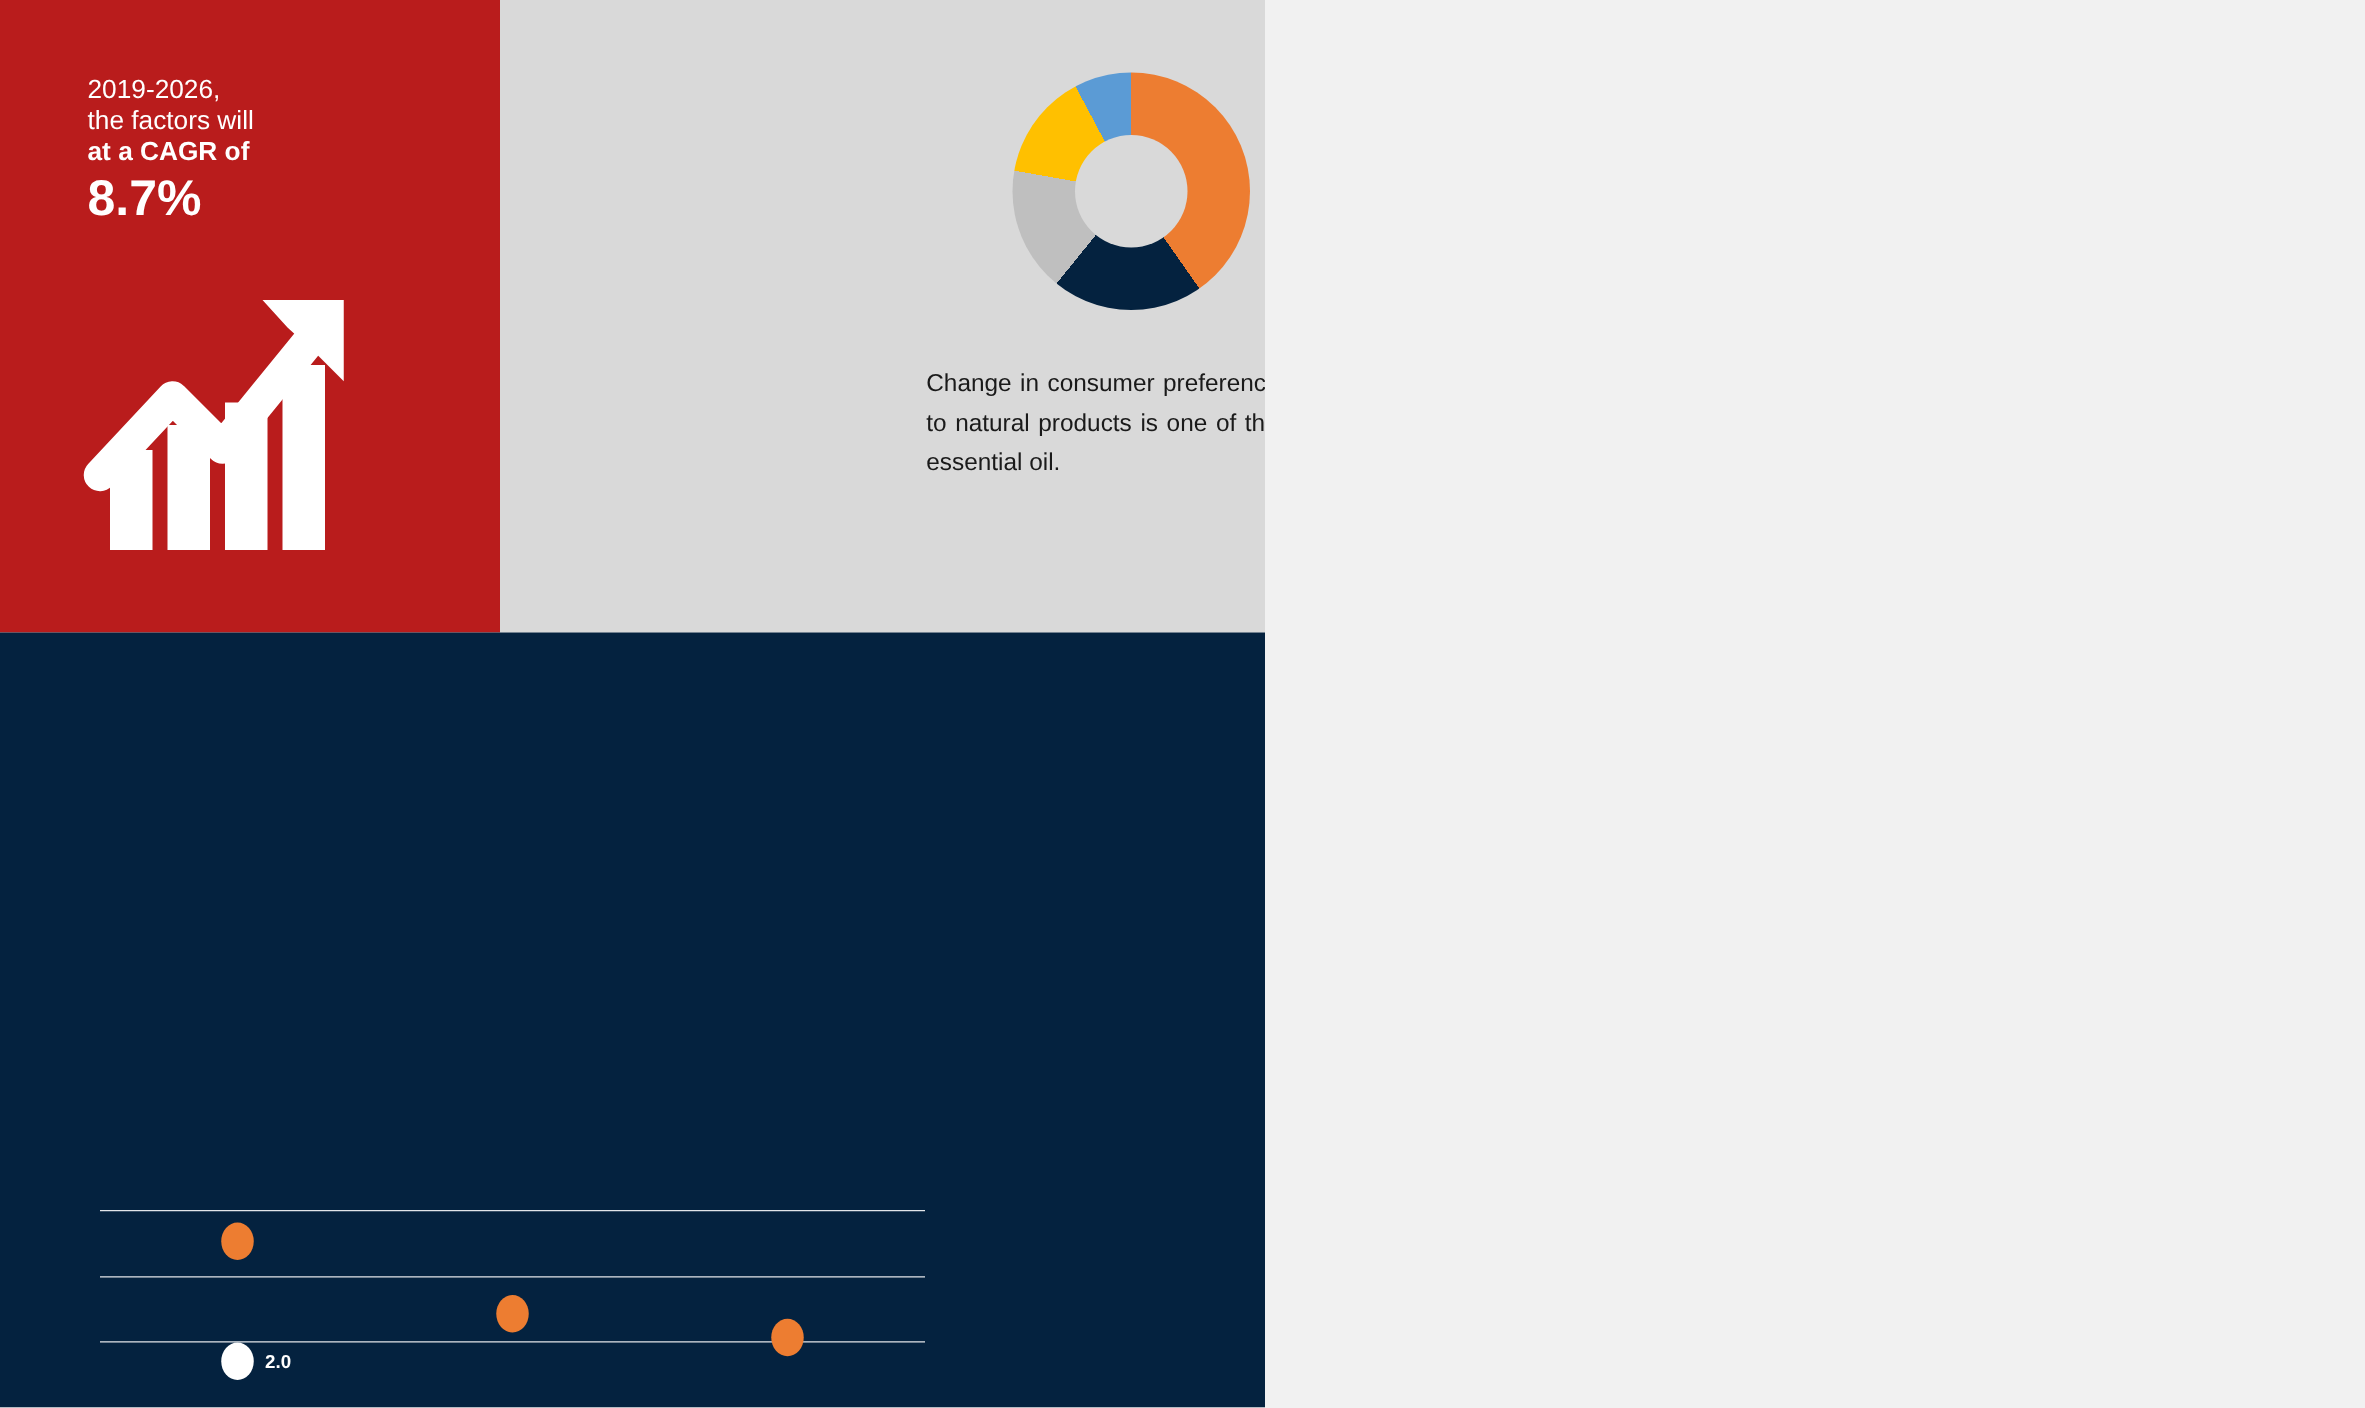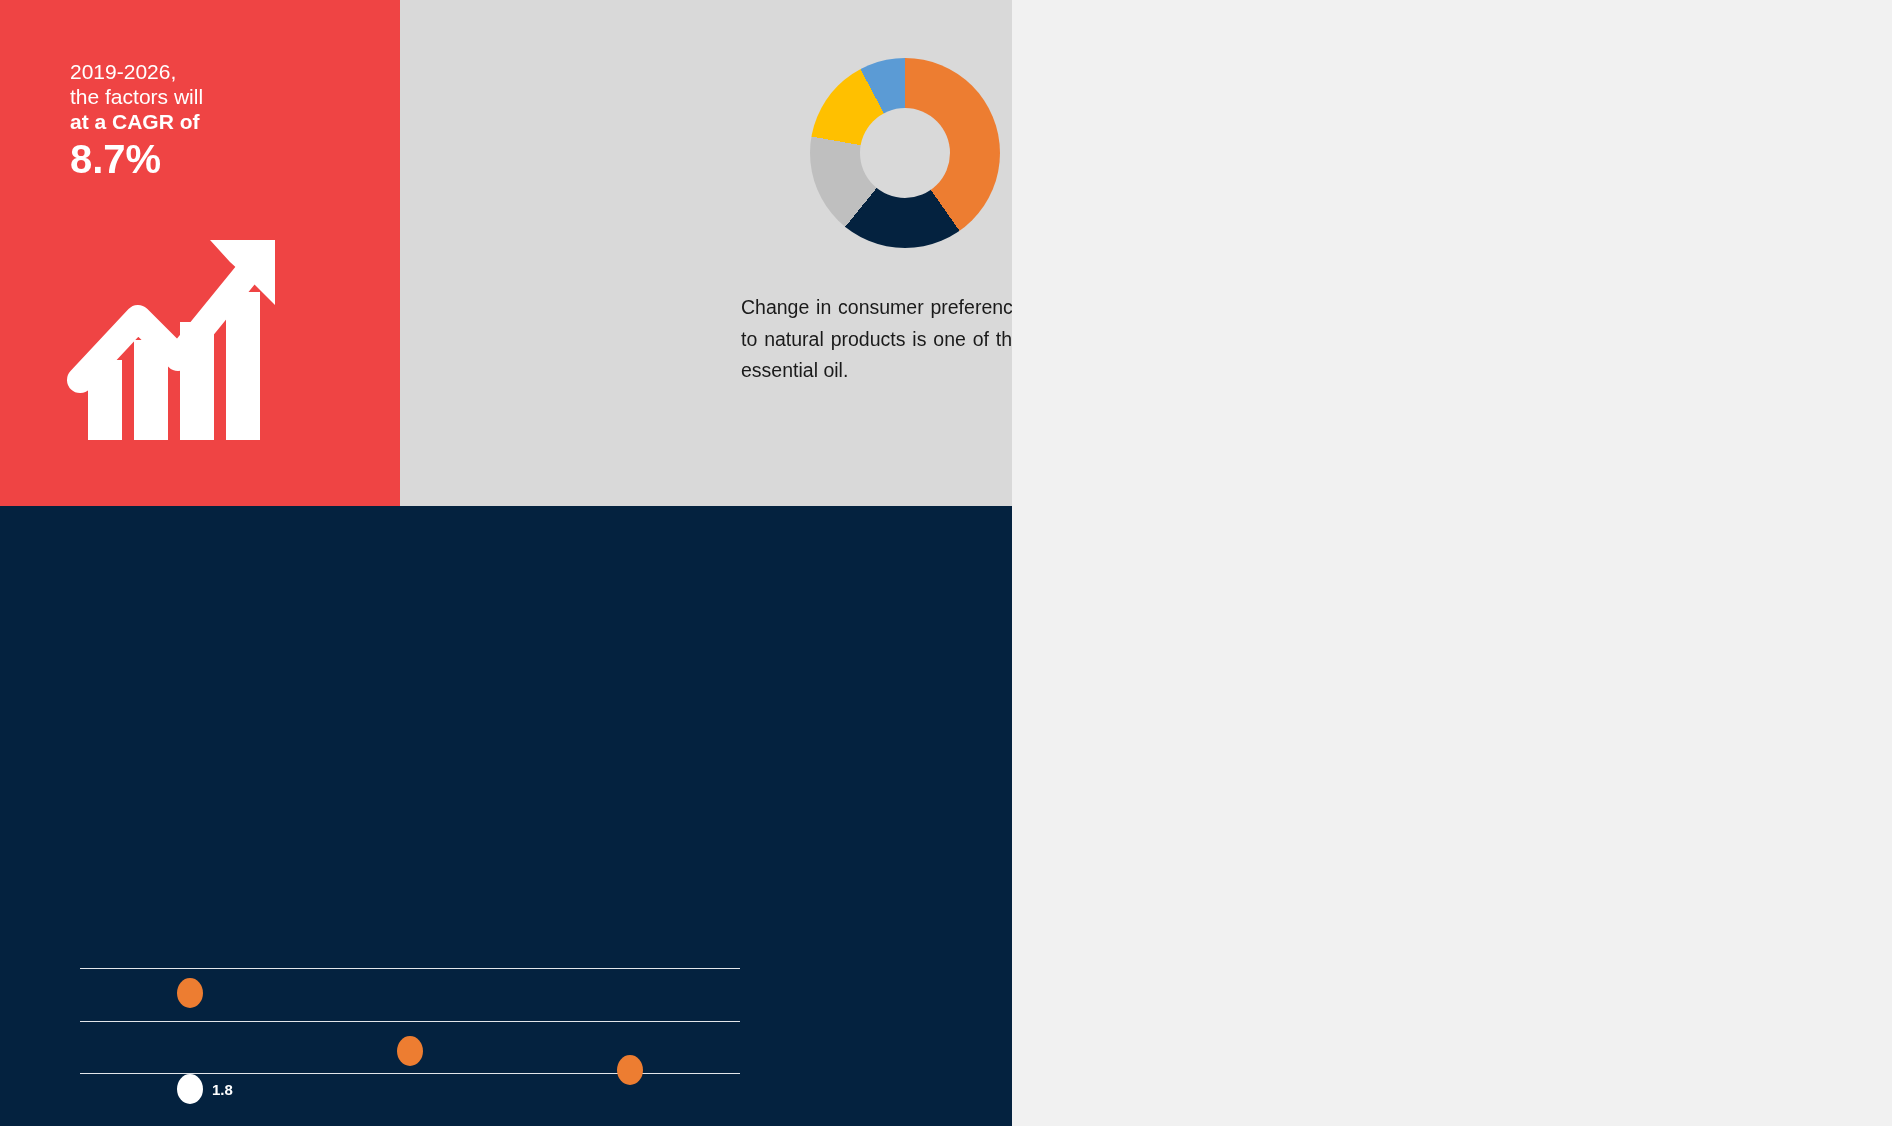--- a/index.html
+++ b/index.html
@@ -8,21 +8,21 @@
     font-family: "Liberation Sans", sans-serif;
     background: #f1f1f1;
     position: relative;
     overflow: hidden;
   }
   .root { position: relative; width: 1892px; height: 1126px; }
 
   
   .panel-accelerate {
     position: absolute; left: 0; top: 0; width: 400px; height: 506px;
-    background: #ef4444;
+    background: #b91c1c;
   }
   .panel-donut {
     position: absolute; left: 400px; top: 0; width: 612px; height: 506px;
     background: #d9d9d9;
   }
   .panel-dot {
     position: absolute; left: 0; top: 506px; width: 1012px; height: 620px;
     background: #04223f;
   }
   .panel-right {
@@ -102,21 +102,21 @@
     <div class="gray-para">Change in consumer preference from chemical product to natural products is one of the main driving factors of essential oil.</div>
   </div>
 
   <div class="panel-dot">
     <div class="dot-chart" id="dot-chart">
         <div class="dot-gridline" style="top: 0px;"></div>
         <div class="dot-gridline" style="top: 52.5px;"></div>
         <div class="dot-gridline" style="top: 105px;"></div>
         <div class="dot-gridline" style="top: 157.5px;"></div>
         <div class="dot-pt dot-2018" style="left: 110px; top: 120.909px; background: rgb(255, 255, 255);"></div>
-        <div class="dot-val" style="left: 132px; top: 112.909px;">1.8</div>
+        <div class="dot-val" style="left: 132px; top: 112.909px;">2.0</div>
         <div class="dot-pt dot-2026" style="left: 110px; top: 25.4545px; background: rgb(237, 125, 49);"></div>
         <div class="dot-pt dot-2026" style="left: 330px; top: 82.7273px; background: rgb(237, 125, 49);"></div>
         <div class="dot-pt dot-2026" style="left: 550px; top: 101.818px; background: rgb(237, 125, 49);"></div>
       </div>
 
   </div>
 
   <div class="panel-right">
 
     

